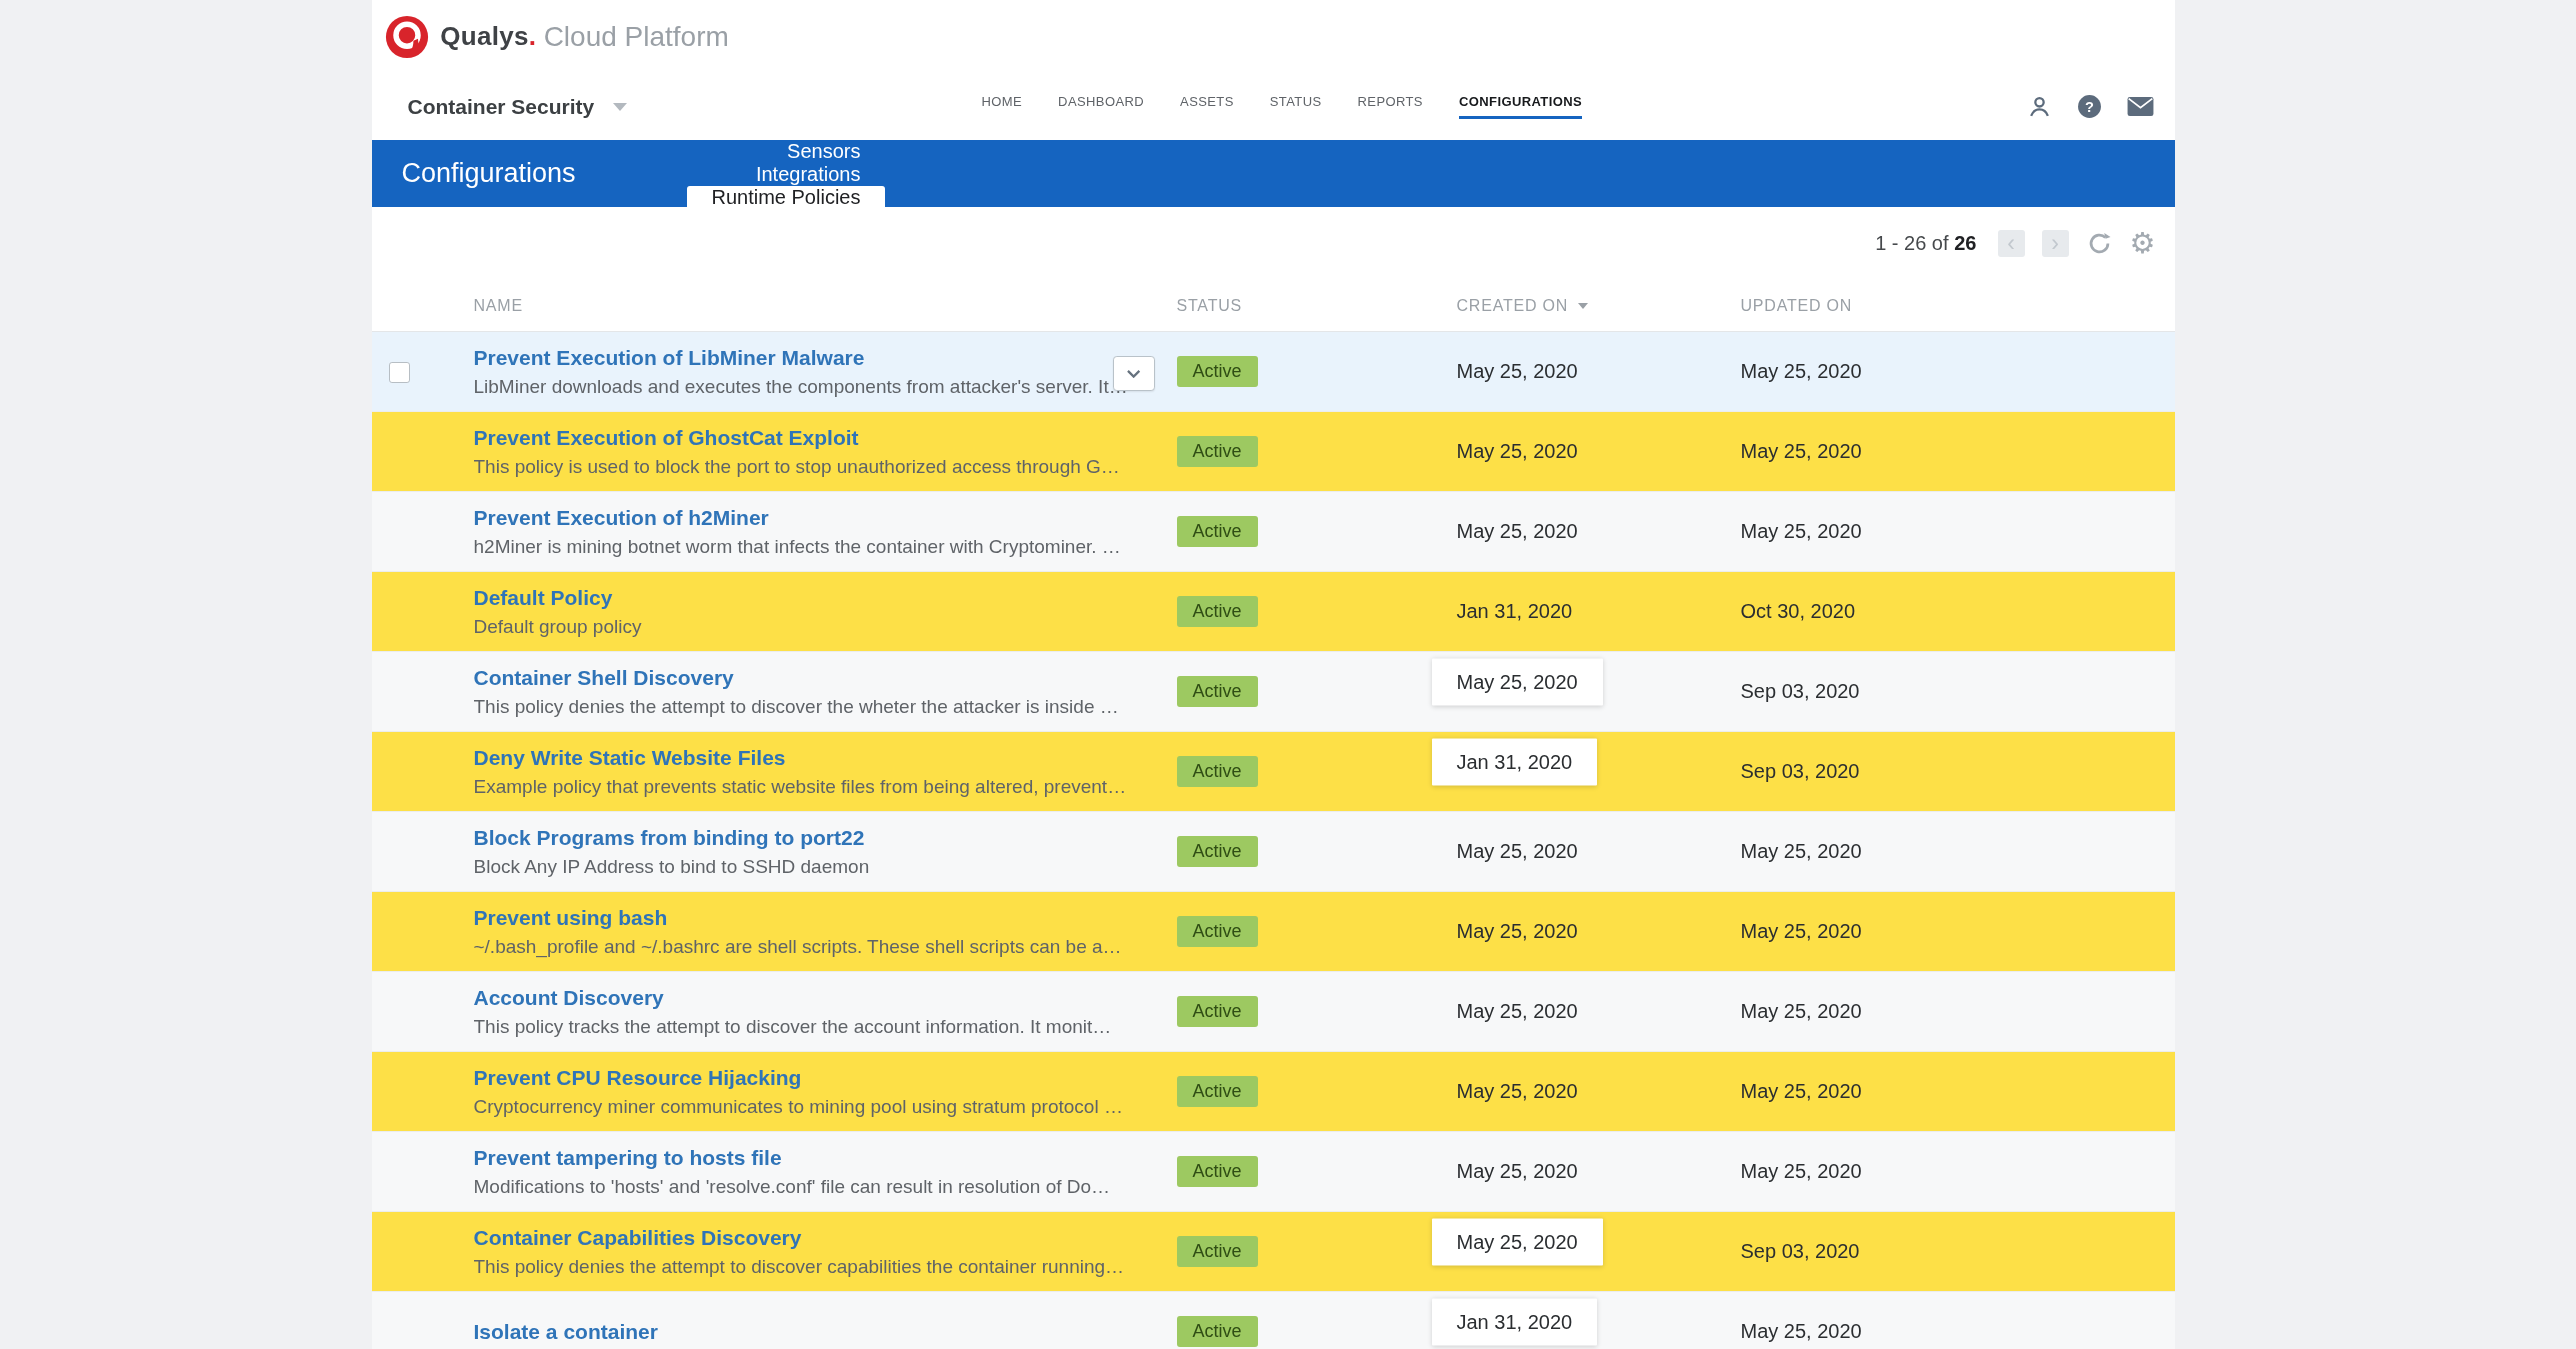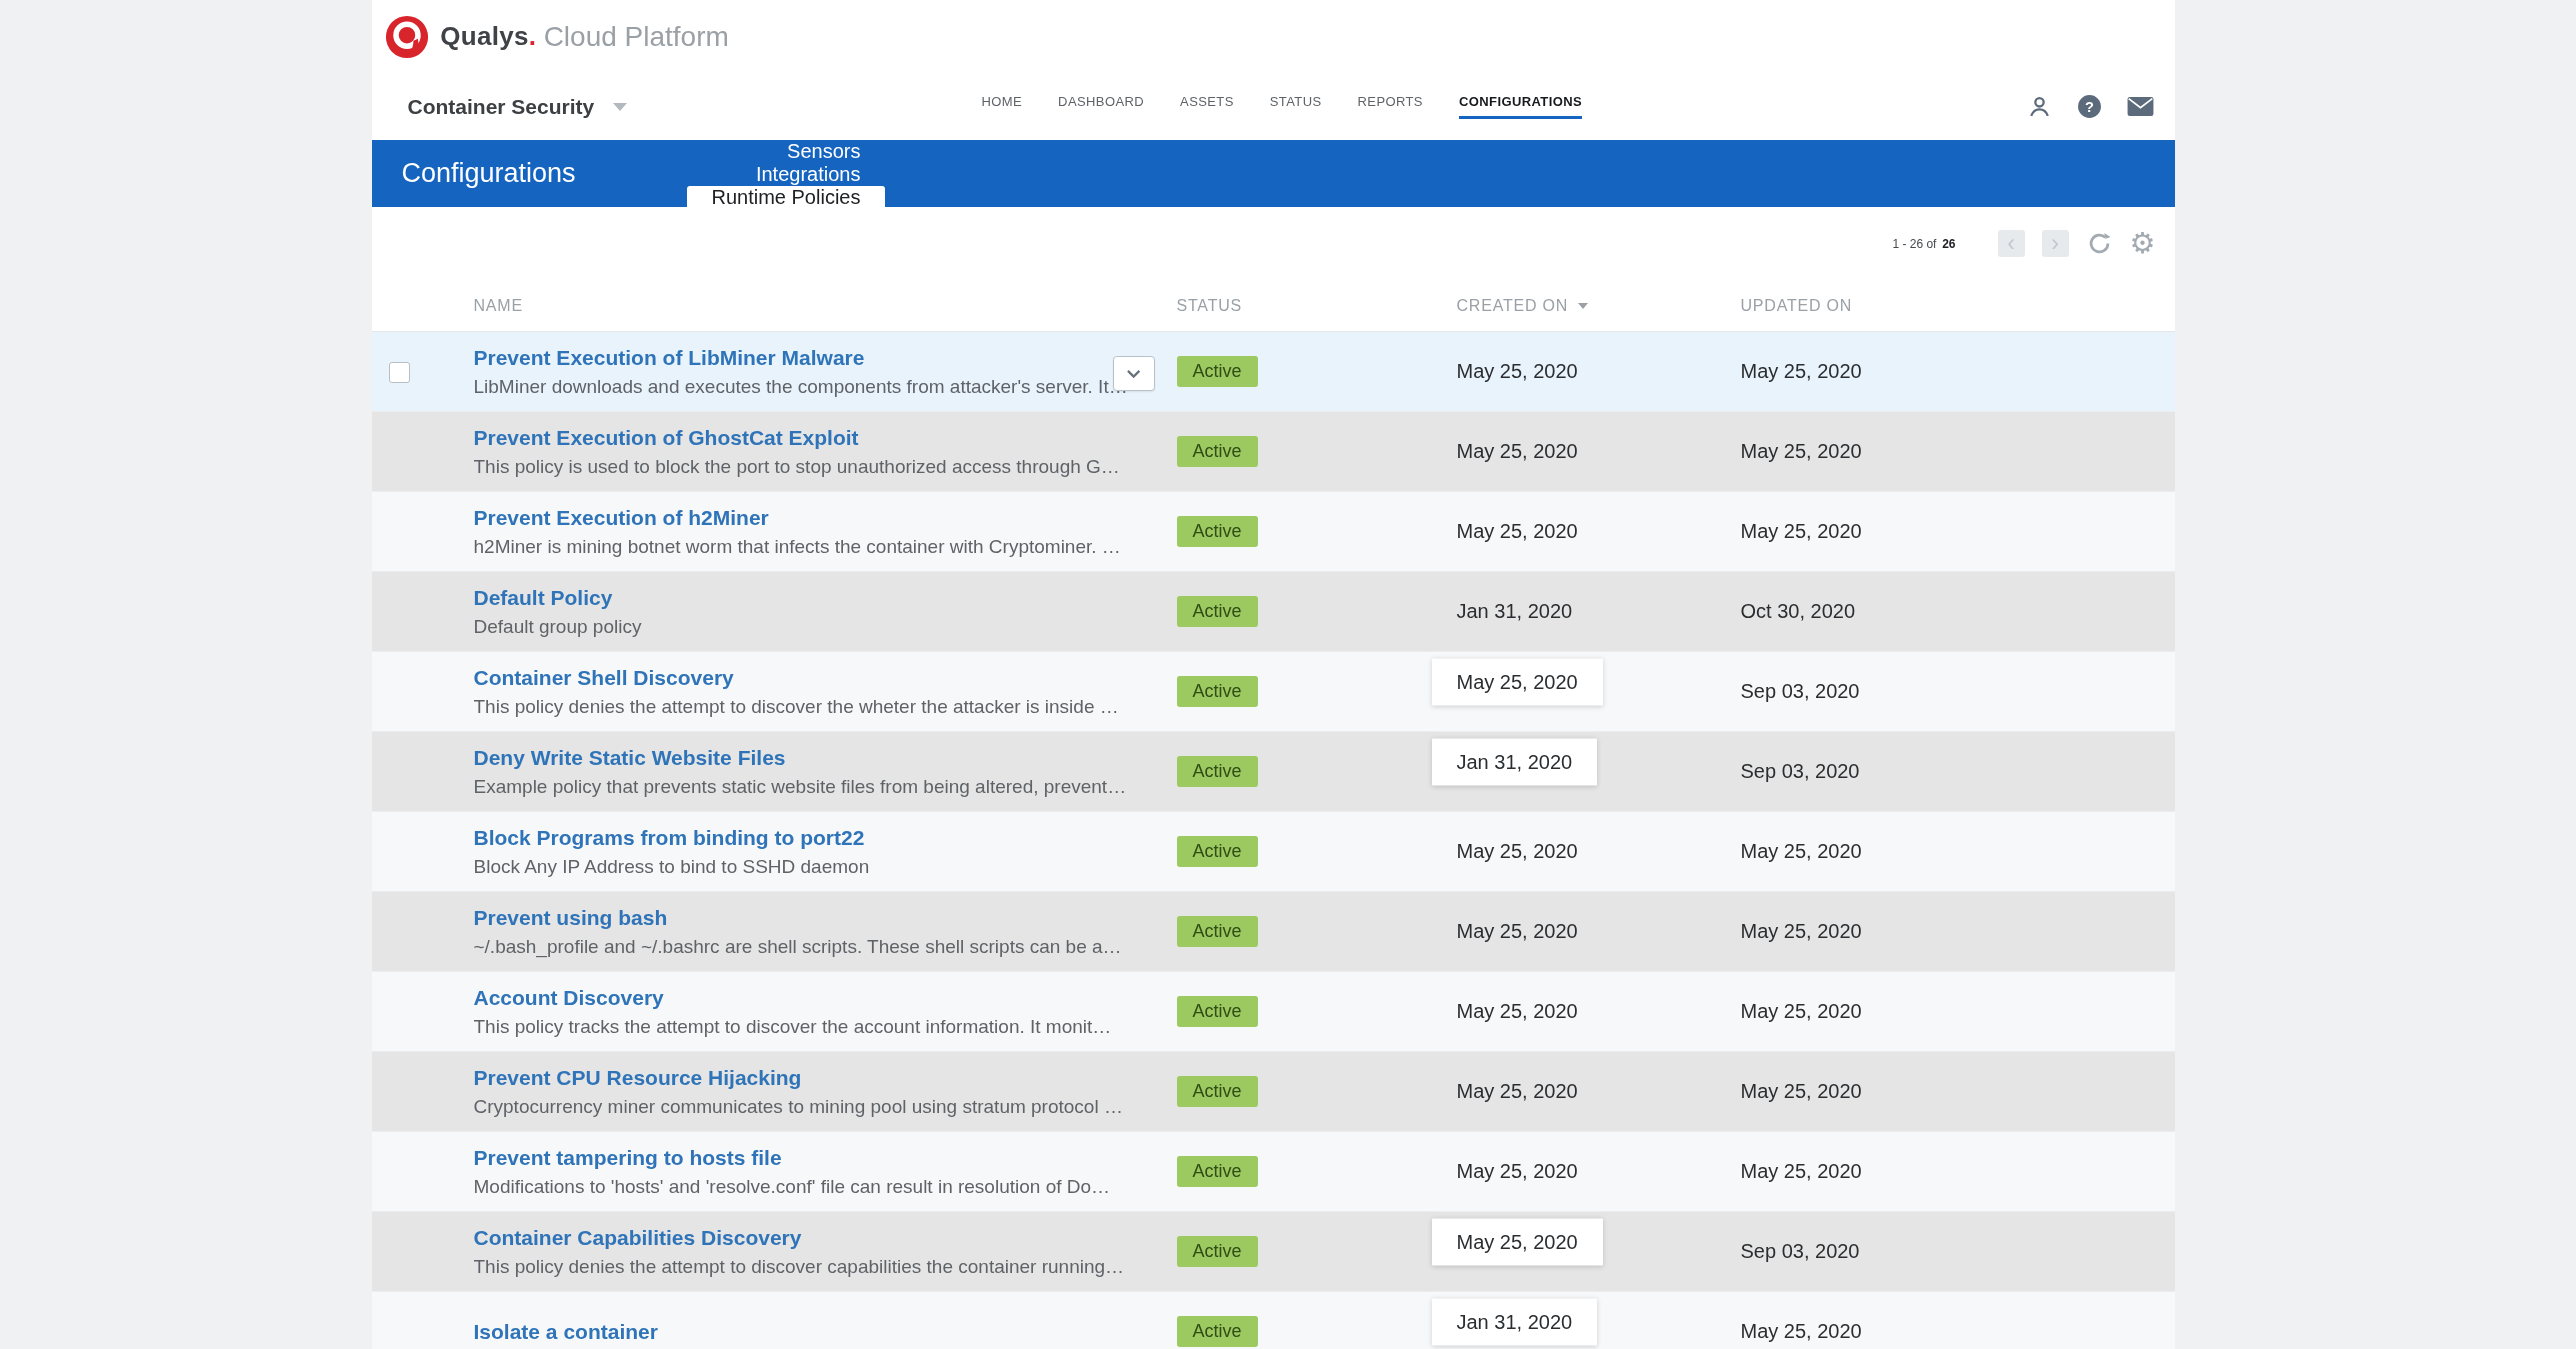--- a/index.html
+++ b/index.html
@@ -29,32 +29,32 @@
   .banner { background: #1564c0; flex: 0 0 67px; position: relative; display: flex; align-items: center; }
   .banner-title { color: #ffffff; font-size: 27px; font-weight: 400; margin-left: 30px; }
   .tabs { position: absolute; left: 315px; bottom: 0; height: 100%; display: flex; align-items: flex-end; flex-direction: column; }
   .tab { color: #ffffff; font-size: 20px; height: 100%; display: flex; align-items: center; padding: 0 25px; cursor: pointer; }
   .tab.active { background: #ffffff; color: #202124; height: 61px; border-radius: 2.9px 2.9px 0 0; }
 
   
   .content { background: #ffffff; flex: 1 1 auto; display: flex; flex-direction: column; overflow: hidden; }
   .toolbar { flex: 0 0 73px; position: relative; }
   .toolbar-right { position: absolute; right: 19px; top: 0; height: 100%; display: flex; align-items: center; gap: 17px; }
-  .pagination { font-size: 12px; color: #46494c; margin-right: 25px; }
+  .pagination { font-size: 20px; color: #46494c; margin-right: 4px; }
   .pagination b { color: #202124; margin-left: 5.7px; }
   .pager-btn { width: 27px; height: 27px; background: #e7eaed; border-radius: 2.9px; display: flex; align-items: center; justify-content: center; color: #c2c8ce; font-size: 23px; line-height: 1; cursor: default; user-select: none; }
   .tool-icon { display: flex; align-items: center; justify-content: center; cursor: pointer; }
   .gear-glyph { font-family: "DejaVu Sans", sans-serif; font-size: 29px; color: #a3aab1; line-height: 1; }
 
   .thead { flex: 0 0 52px; display: grid; grid-template-columns: 102px 703px 280px 284px 1fr; align-items: center; border-bottom: 1px solid #e4e6e8; }
   .th { font-size: 16px; color: #9aa0a6; letter-spacing: 0.8px; font-weight: 400; display: flex; align-items: center; }
   .sort-caret { width: 0; height: 0; border-left: 5.7px solid transparent; border-right: 5.7px solid transparent; border-top: 6.7px solid #9aa0a6; margin-left: 9.5px; margin-top: 1.9px; }
 
   .rows { flex: 1 1 auto; overflow: hidden; }
-  .row { display: grid; grid-template-columns: 102px 703px 280px 284px 1fr; height: 80px; border-bottom: 1px solid #ebedee; align-items: center; position: relative; background: #e5e5e5; }
+  .row { display: grid; grid-template-columns: 102px 703px 280px 284px 1fr; height: 80px; border-bottom: 1px solid #ebedee; align-items: center; position: relative; background: #fde047; }
   .row.striped { background: #f7f8f9; }
   .row.selected { background: #e9f3fc; }
 
   .checkbox { position: absolute; left: 17px; top: 30px; width: 21px; height: 21px; background: #ffffff; border: 1.9px solid #b7bec4; border-radius: 2.9px; cursor: pointer; }
   .name-cell { overflow: hidden; padding-right: 9.5px; }
   .policy-name { display: block; font-size: 21px; font-weight: 700; color: #2f74b8; text-decoration: none; white-space: nowrap; overflow: hidden; cursor: pointer; line-height: 25px; }
   .policy-desc { font-size: 19px; color: #5f6368; white-space: nowrap; overflow: hidden; margin-top: 5.7px; line-height: 23px; }
   .row-menu { position: absolute; left: 741px; top: 24px; width: 42px; height: 35px; background: #ffffff; border: 1px solid #b9c2c9; border-radius: 3.8px; box-shadow: 0 1px 1.9px rgba(0,0,0,0.08); display: flex; align-items: center; justify-content: center; cursor: pointer; padding: 0; }
 
   .badge { display: inline-block; background: #9dc961; color: #2f4d14; font-size: 18px; padding: 4.8px 16px; border-radius: 2.9px; }

